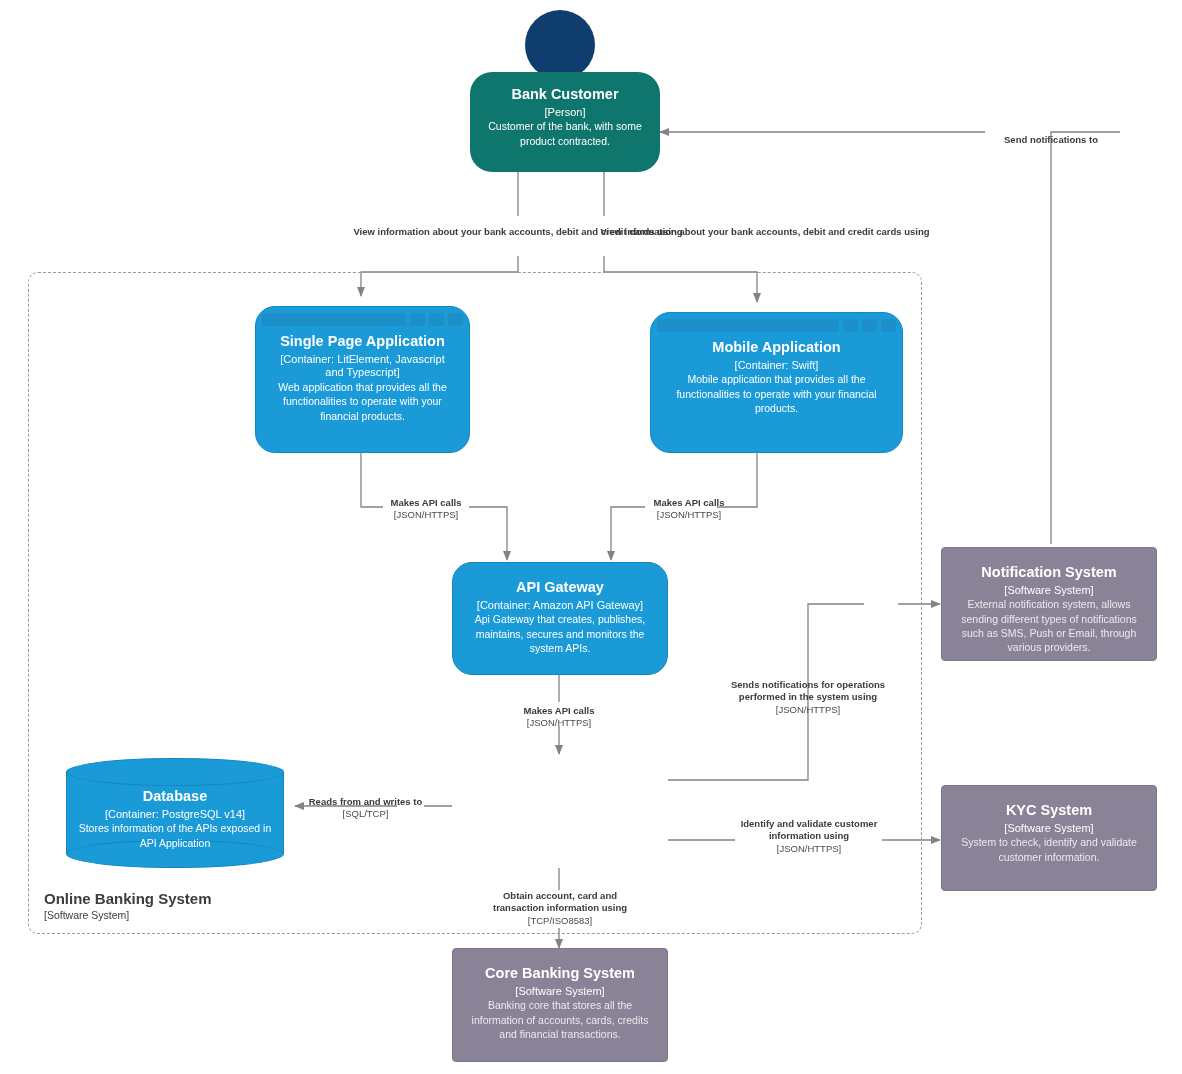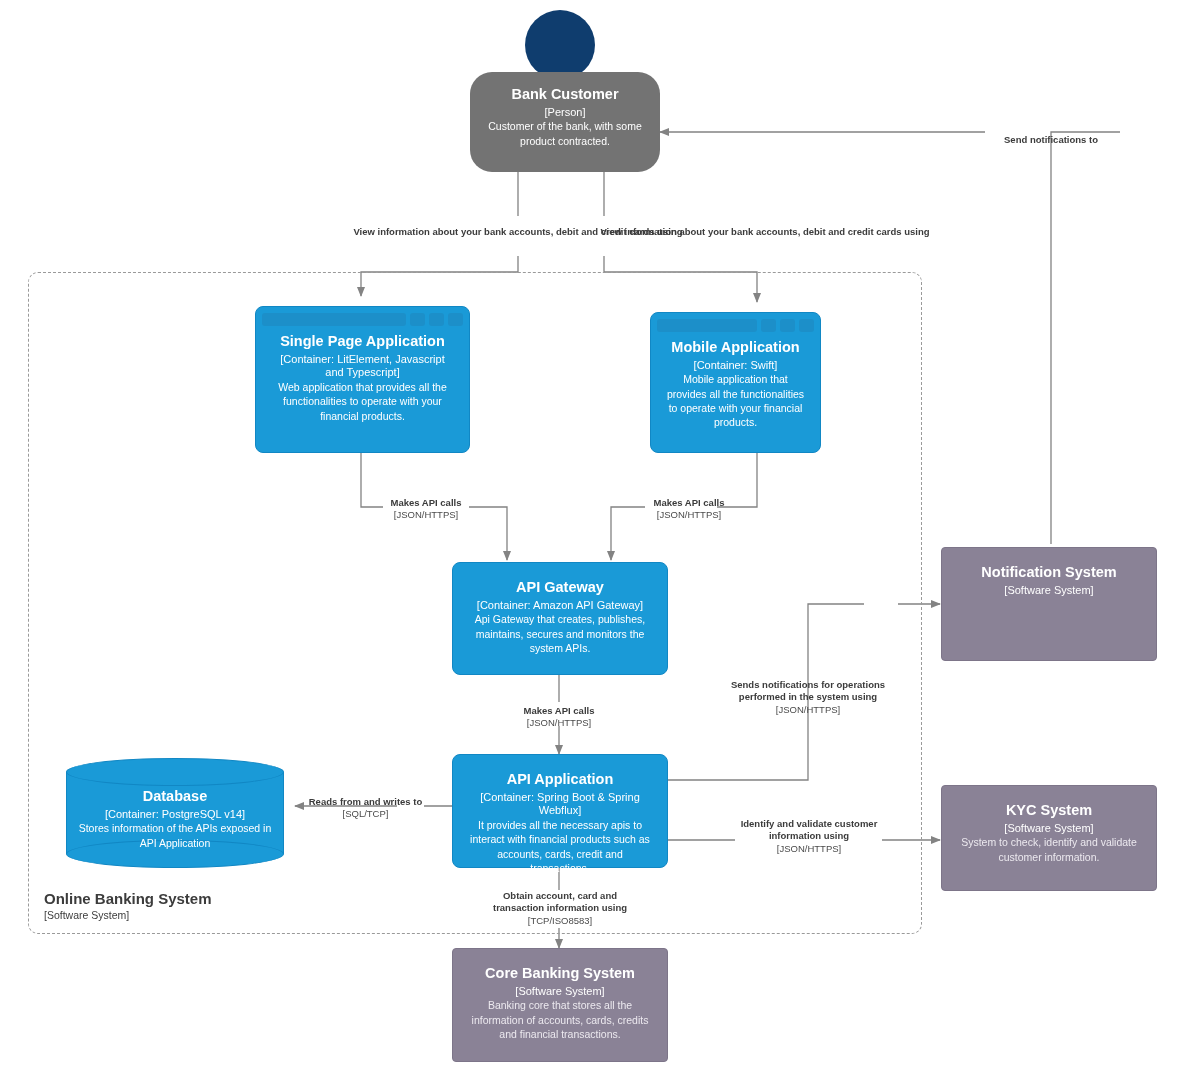--- a/index.html
+++ b/index.html
@@ -8,26 +8,26 @@
   svg.edges{position:absolute;left:0;top:0;width:1182px;height:1074px;pointer-events:none;}
 
   
   .node{position:absolute;box-sizing:border-box;text-align:center;color:#ffffff;}
   .n-title{font-weight:bold;line-height:1.15;}
   .n-tech{font-size:11px;line-height:1.25;margin-top:3px;}
   .n-desc{font-size:10.5px;line-height:1.35;}
 
   
   .person-head{position:absolute;border-radius:50%;background:#0f3d6e;}
-  .person-body{position:absolute;border-radius:22px;background:#737373;display:flex;flex-direction:column;
+  .person-body{position:absolute;border-radius:22px;background:#0f766e;display:flex;flex-direction:column;
        align-items:center;justify-content:flex-start;padding:14px 16px 10px 16px;box-sizing:border-box;}
   .person-body .n-title{font-size:14.5px;}
 
   
-  .container-box{background:#1a9ad7;border-radius:8px;border:1px solid #1187c4;
+  .container-box{background:#1a9ad7;border-radius:20px;border:1px solid #1187c4;
         display:flex;flex-direction:column;align-items:center;justify-content:flex-start;
         padding:16px 14px 10px 14px;box-sizing:border-box;}
   .container-box .n-title{font-size:14.5px;}
 
   
   .chrome{position:absolute;left:6px;right:6px;top:6px;height:13px;display:flex;gap:4px;align-items:center;}
   .chrome .bar{flex:1;height:13px;background:#1c8fc9;border-radius:3px;}
   .chrome .sq{width:15px;height:13px;background:#1c8fc9;border-radius:3px;}
   .has-chrome{padding-top:26px;}
 
@@ -115,60 +115,56 @@
       <span class="bar"></span>
       <span class="sq"></span>
       <span class="sq"></span>
       <span class="sq"></span>
     </div>
     <div class="n-title">Single Page Application</div>
     <div class="n-tech">[Container: LitElement, Javascript and Typescript]</div>
     <div class="n-desc">Web application that provides all the functionalities to operate with your financial products.</div>
   </div>
 
-  <div class="node container-box has-chrome" style="left:650px;top:312px;width:171px;height:141px;text-align:center;">
+  <div class="node container-box has-chrome" style="left:650px;top:312px;width:253px;height:141px;text-align:center;">
     <div class="chrome">
       <span class="bar"></span>
       <span class="sq"></span>
       <span class="sq"></span>
       <span class="sq"></span>
     </div>
     <div class="n-title">Mobile Application</div>
     <div class="n-tech">[Container: Swift]</div>
     <div class="n-desc">Mobile application that provides all the functionalities to operate with your financial products.</div>
   </div>
 
   <div class="node container-box" style="left:452px;top:562px;width:216px;height:113px;">
     <div class="n-title">API Gateway</div>
     <div class="n-tech">[Container: Amazon API Gateway]</div>
     <div class="n-desc">Api Gateway that creates, publishes, maintains, secures and monitors the system APIs.</div>
   </div>
 
-  <div class="node container-box" style="left:452px;top:754px;width:216px;height:114px;">
-    <div class="n-title">API Application</div>
-    <div class="n-tech">[Container: Spring Boot &amp; Spring Webflux]</div>
-    <div class="n-desc">It provides all the necessary apis to interact with financial products such as accounts, cards, credit and transactions.</div>
-  </div>
 
   <div class="db node" style="left:66px;top:758px;width:218px;height:110px;">
     <div class="db-body"></div>
     <div class="db-sideL"></div>
     <div class="db-sideR"></div>
     <div class="db-bottom"></div>
     <div class="db-top"></div>
     <div class="db-text">
       <div class="n-title">Database</div>
       <div class="n-tech">[Container: PostgreSQL v14]</div>
       <div class="n-desc">Stores information of the APIs exposed in API Application</div>
     </div>
   </div>
 
   <div class="node ext-box" style="left:941px;top:547px;width:216px;height:114px;">
     <div class="n-title">Notification System</div>
     <div class="n-tech">[Software System]</div>
+    <div class="n-desc">External notification system, allows sending different types of notifications such as SMS, Push or Email, through various providers.</div>
   </div>
 
   <div class="node ext-box" style="left:941px;top:785px;width:216px;height:106px;">
     <div class="n-title">KYC System</div>
     <div class="n-tech">[Software System]</div>
     <div class="n-desc">System to check, identify and validate customer information.</div>
   </div>
 
   <div class="node ext-box" style="left:452px;top:948px;width:216px;height:114px;">
     <div class="n-title">Core Banking System</div>

